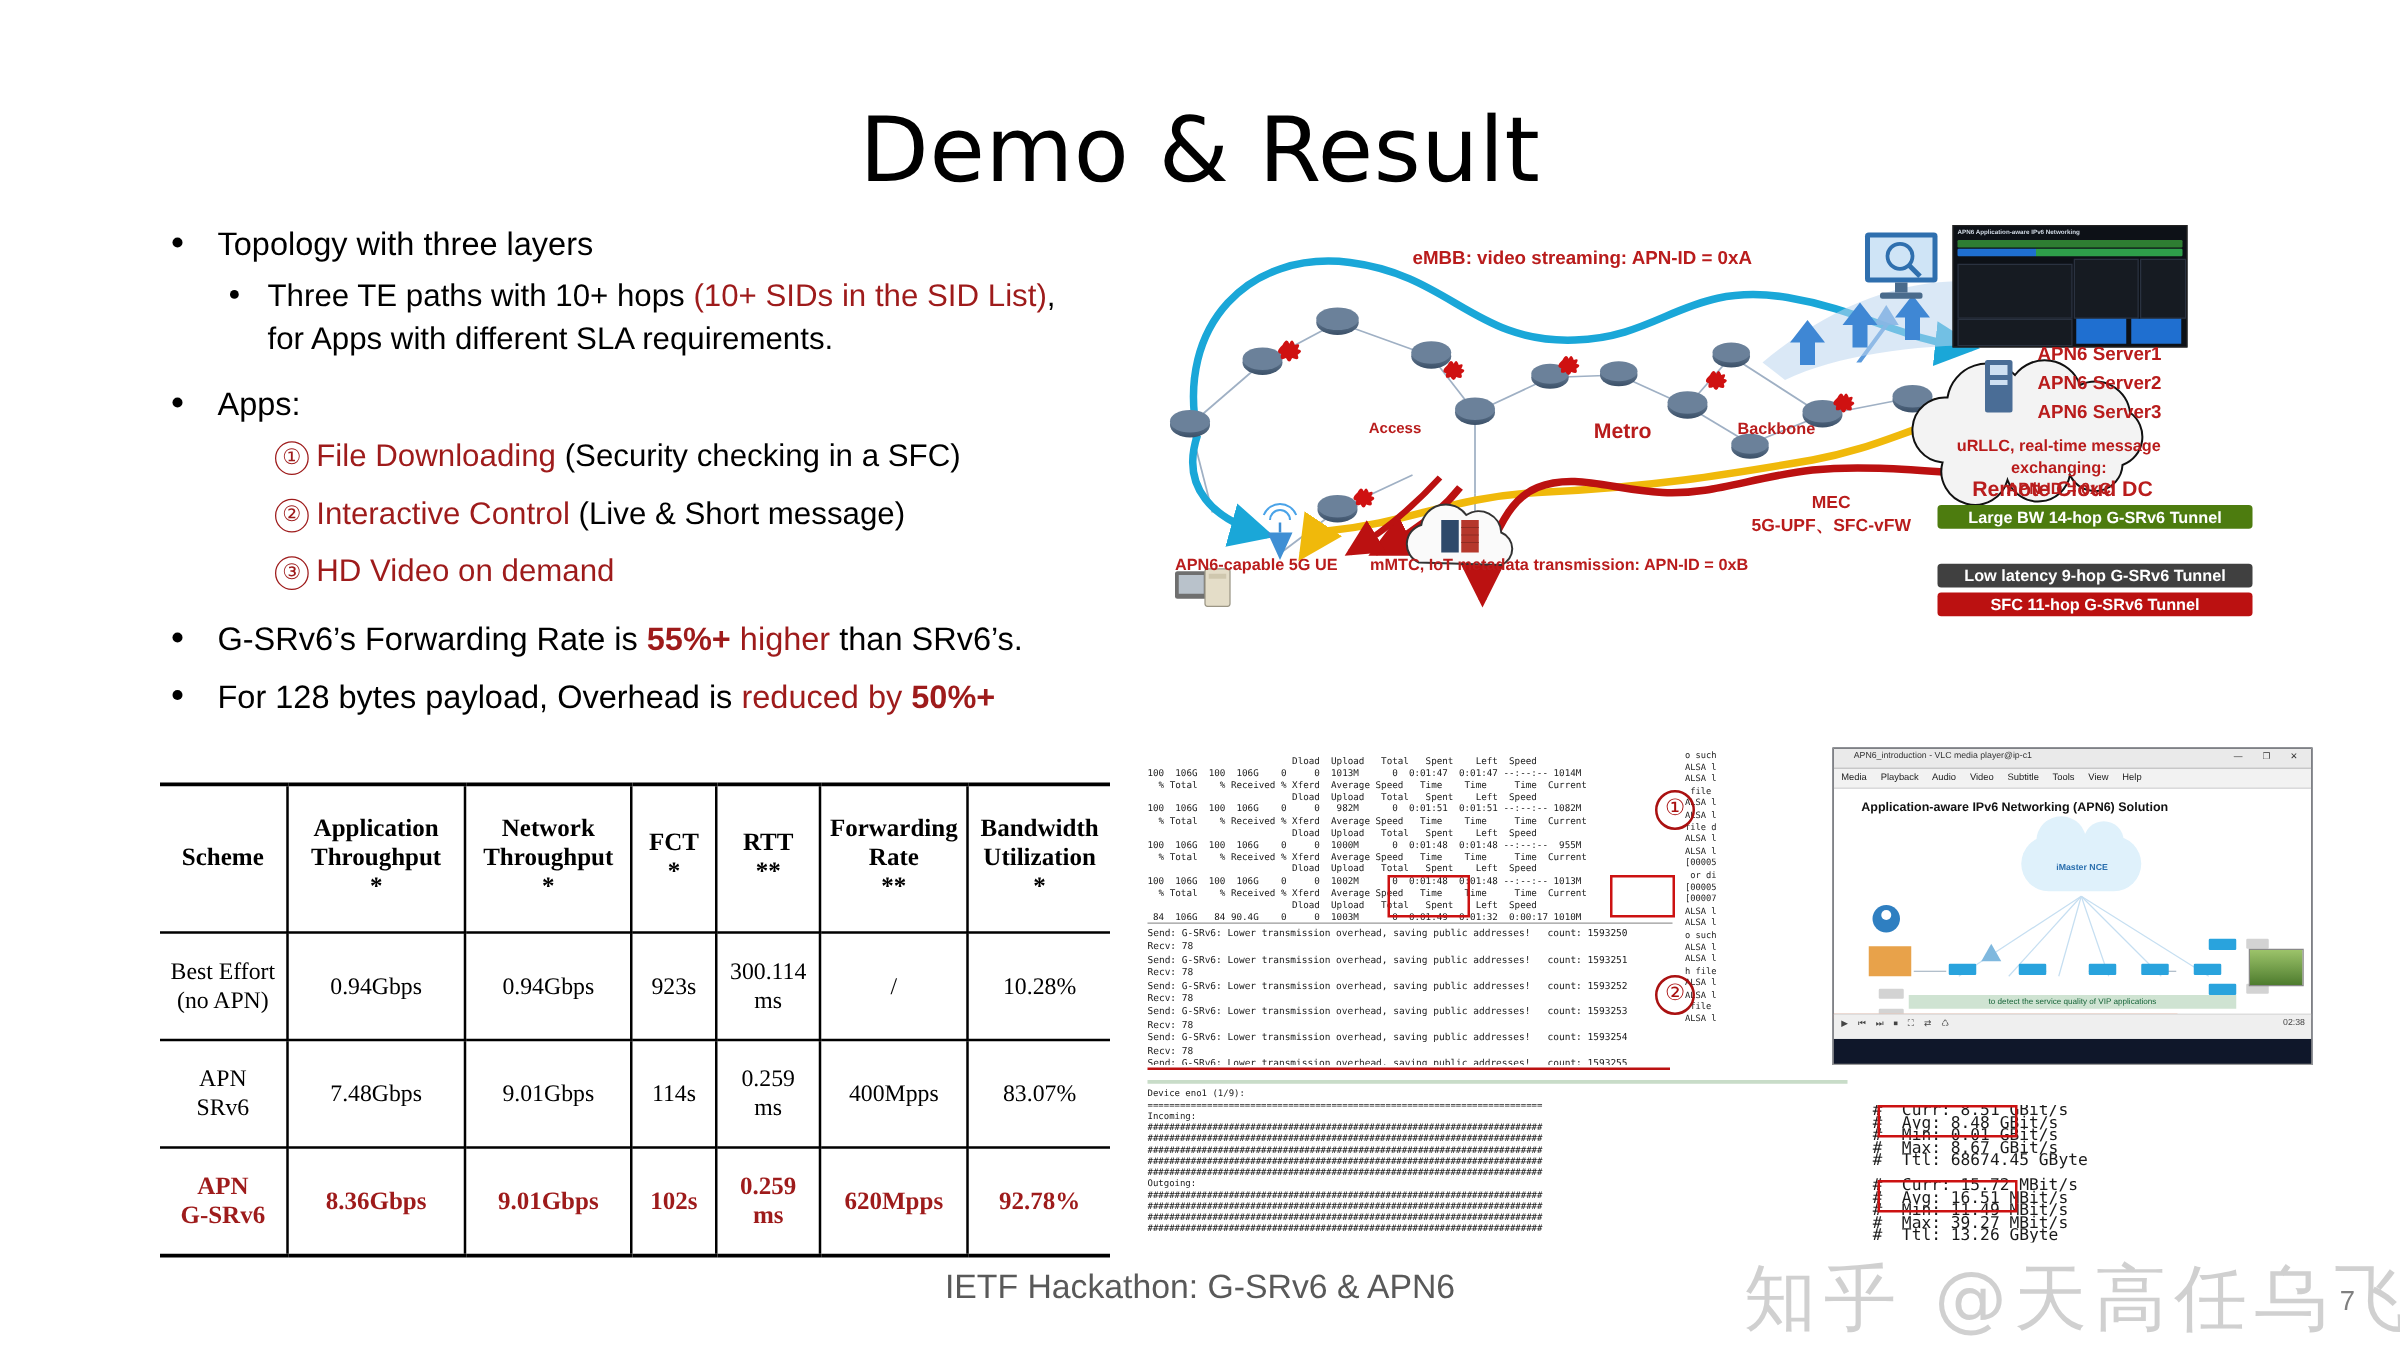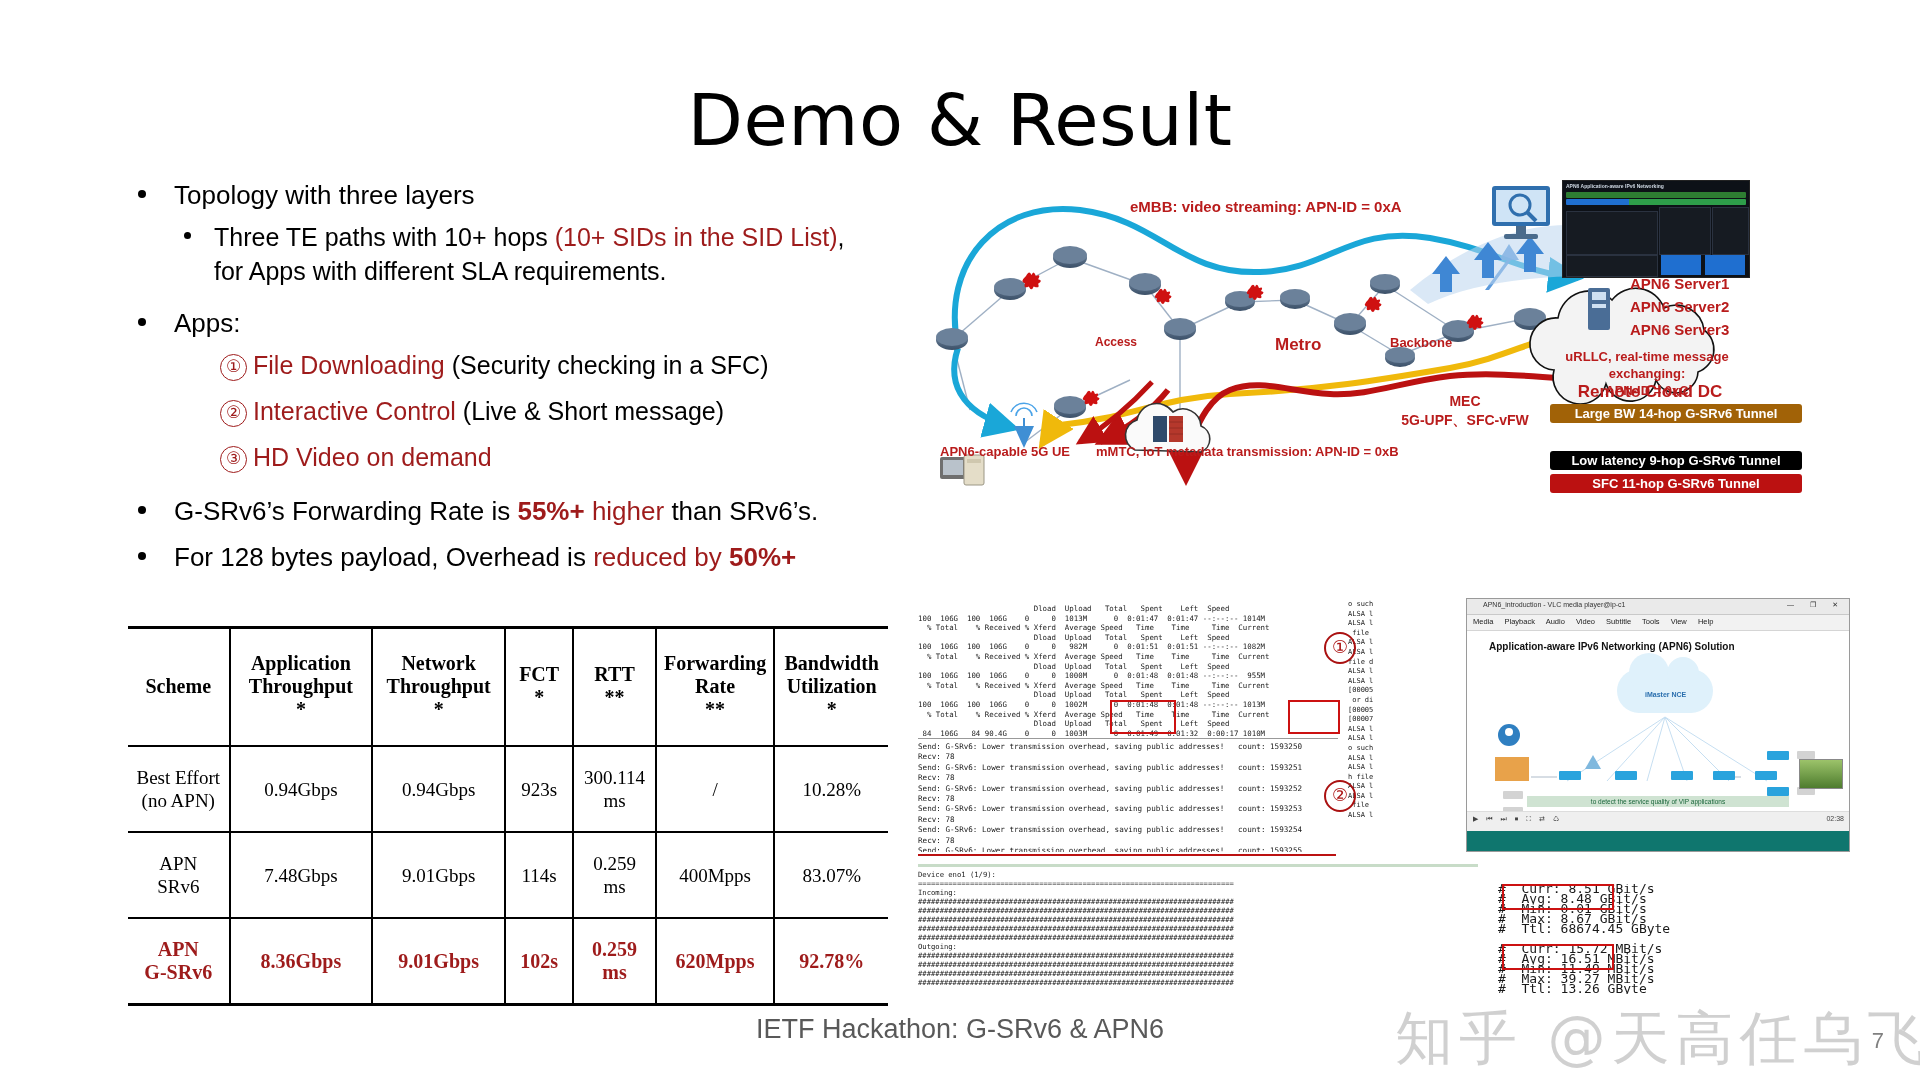--- a/index.html
+++ b/index.html
@@ -82,22 +82,22 @@
   .t-srv{left:700px;top:92px;font-size:15px;line-height:23px;}
   .t-urllc{left:612px;top:168px;font-size:13px;text-align:center;width:210px;line-height:17px;}
   .t-rcdc{left:640px;top:202px;font-size:17px;width:160px;text-align:center;}
   .t-mec{left:460px;top:212px;font-size:14px;line-height:19px;text-align:center;width:150px;}
   .t-ue{left:10px;top:264px;font-size:13px;}
   .t-mmtc{left:150px;top:264px;font-size:13px;margin-left:16px;}
 
   .legend{position:absolute;left:620px;top:224px;width:252px;}
   .lg{height:19px;border-radius:3px;margin-bottom:4px;color:#fff;font-size:13px;
       font-weight:bold;text-align:center;line-height:19px;white-space:nowrap;}
-  .lg-blue{background:#a16207;}
-  .lg-yellow{background:#000000;margin-top:28px;}
+  .lg-blue{background:#4d7c0f;}
+  .lg-yellow{background:#404040;margin-top:28px;}
   .lg-red{background:#bb1111;}
 
   
   .ctrl-dash{position:absolute;left:632px;top:0px;width:186px;height:96px;background:#0d1117;border:1px solid #222;overflow:hidden;}
   .cd-title{color:#cfd8e3;font-size:5px;padding:2px 3px;font-weight:bold;}
   .cd-bar{height:6px;margin:1px 3px;border-radius:1px;}
   .cd-panel{position:absolute;background:#161b22;border:1px solid #2a3240;}
   .cd-pic{position:absolute;background:#1f6fd0;}
 
   
@@ -115,21 +115,21 @@
   .rule{position:absolute;height:1px;background:#aaa;}
 
   .circ-big{
     position:absolute;width:28px;height:28px;border:2px solid #a11;border-radius:50%;
     color:#a11;font-size:18px;text-align:center;line-height:25px;font-family:"DejaVu Sans",sans-serif;
   }
   .nic-note{position:absolute;left:640px;top:150px;width:180px;color:#a11;
             font-size:15px;font-weight:bold;line-height:22px;text-align:center;}
 
   
-  .vlc{position:absolute;left:548px;top:6px;width:382px;height:252px;background:#0f766e;border:1px solid #9a9a9a;overflow:hidden;}
+  .vlc{position:absolute;left:548px;top:6px;width:382px;height:252px;background:#0f172a;border:1px solid #9a9a9a;overflow:hidden;}
   .vlc-tb{height:15px;background:#eaeaea;border-bottom:1px solid #c9c9c9;position:relative;}
   .vlc-tt{position:absolute;left:16px;top:2px;font-size:7px;color:#333;}
   .vlc-ctl{position:absolute;right:4px;top:2px;font-size:7px;color:#333;letter-spacing:7px;}
   .vlc-menu{height:13px;background:#f2f2f2;border-bottom:1px solid #d5d5d5;font-size:7.5px;color:#222;padding:2px 0 0 6px;}
   .vlc-menu span{margin-right:9px;}
   .vlc-body{position:relative;height:200px;background:#fff;}
   .vlc-h{position:absolute;left:22px;top:10px;font-size:10px;font-weight:bold;color:#111;}
   .vlc-seek{position:absolute;left:0;bottom:16px;width:100%;height:4px;background:#d7d7d7;}
   .vlc-seek i{display:block;height:4px;width:72%;background:#e8663b;}
   .vlc-bar{position:absolute;left:0;bottom:0;width:100%;height:16px;background:#efefef;border-top:1px solid #ddd;font-size:7px;color:#444;padding-top:3px;}

